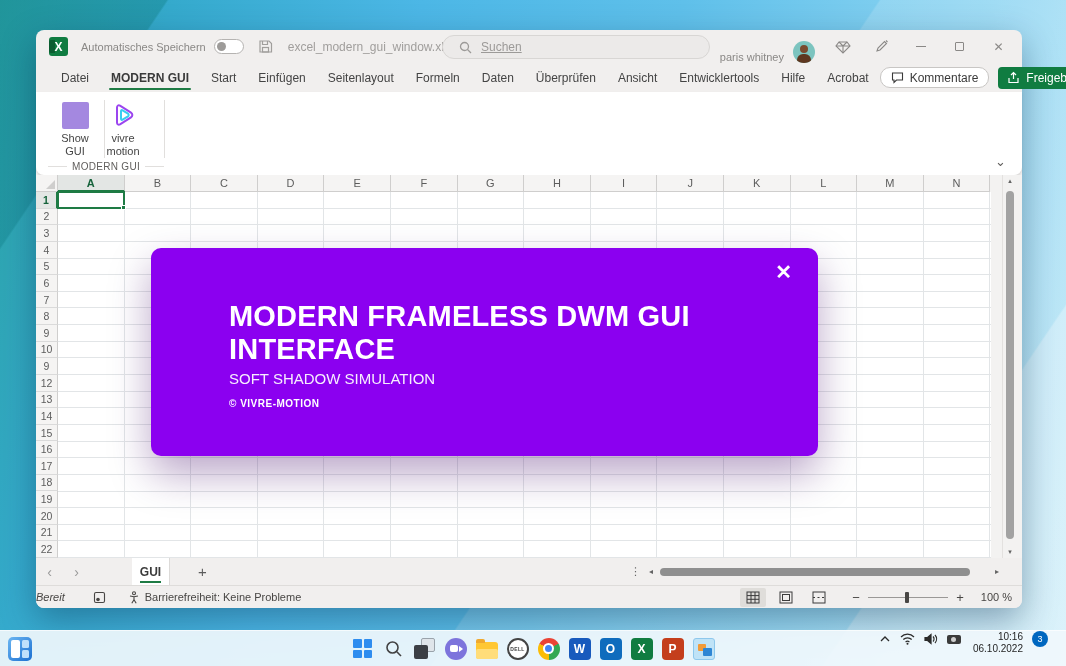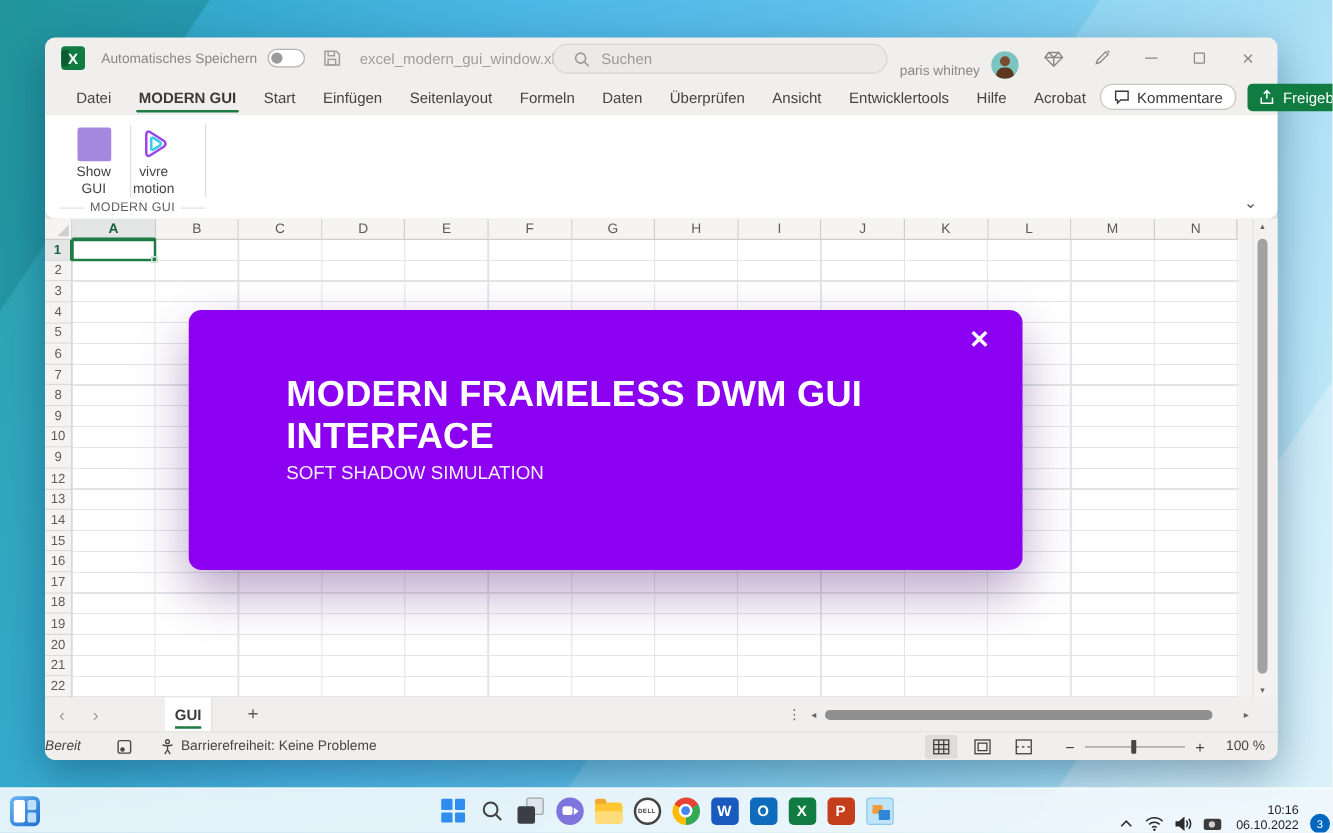--- a/index.html
+++ b/index.html
@@ -28,21 +28,21 @@
   .xl-logo span { position:absolute; inset:0; display:flex; align-items:center; justify-content:center;
     color:#fff; font-size:12px; font-weight:bold; }
   .autosave { margin-left:13px; font-size:11px; color:#8a8886; }
   .toggle { margin-left:8px; width:30px; height:15px; border:1px solid #b5b3b1; border-radius:8px; background:#fff; position:relative; }
   .toggle .knob { position:absolute; left:2px; top:2px; width:9px; height:9px; border-radius:50%; background:#9d9b99; }
   .save-ic { margin-left:14px; }
   .docname { margin-left:15px; font-size:12px; color:#a09e9c; }
   .docname .chev { font-size:9px; margin-left:5px; color:#a09e9c; }
   .searchbox { position:absolute; left:406px; top:5px; width:268px; height:24px; background:#eceae9;
     border:1px solid #d8d6d4; border-radius:12px; display:flex; align-items:center; padding-left:38px;
-    font-size:12px; color:#9c9a98; }
+    font-size:12px; color:#9c9a98;text-decoration:underline; }
   .searchbox svg { position:absolute; left:16px; }
   .tb-right { position:absolute; right:4px; top:0; height:33px; display:flex; align-items:flex-end; }
   .username { font-size:11px; color:#8a8886; margin-right:9px; }
   .avatar { width:22px; height:22px; border-radius:50%; background:#7cc4bf; position:relative; overflow:hidden; margin-right:8px; }
   .avatar .head { position:absolute; left:7px; top:4px; width:8px; height:8px; border-radius:50%; background:#7a4a2e; }
   .avatar .body { position:absolute; left:4px; top:13px; width:14px; height:9px; border-radius:6px 6px 0 0; background:#5e371f; }
   .tb-ctrl { width:39px; height:33px; display:flex; align-items:center; justify-content:center; color:#8a8886; }
   .tb-ctrl.close-btn { font-size:12px; }
   .min-glyph { width:10px; height:1px; background:#8a8886; }
   .max-glyph { width:9px; height:9px; border:1px solid #8a8886; border-radius:1px; }
@@ -160,21 +160,21 @@
   .chrome-ic { width:22px; height:22px; border-radius:50%;
     background:conic-gradient(from -60deg,#EA4335 0 120deg,#34A853 120deg 240deg,#FBBC05 240deg 360deg); position:relative; }
   .chrome-ic::before { content:""; position:absolute; left:5.5px; top:5.5px; width:11px; height:11px; border-radius:50%; background:#fff; }
   .chrome-ic::after { content:""; position:absolute; left:7.5px; top:7.5px; width:7px; height:7px; border-radius:50%; background:#4285F4; }
   .office-sq { width:22px; height:22px; border-radius:4px; color:#fff; font-weight:bold; font-size:12px;
     display:flex; align-items:center; justify-content:center; }
   .word-ic { background:#185ABD; } .outlook-ic { background:#0F6CBD; } .excel-ic { background:#107C41; } .ppt-ic { background:#C43E1C; }
   .app-ic { width:22px; height:22px; border-radius:3px; background:#bfe3f7; border:1px solid #8ec8ec; position:relative; }
   .app-ic::before { content:""; position:absolute; left:4px; top:5px; width:8px; height:7px; background:#f29b38; border-radius:1px; }
   .app-ic::after { content:""; position:absolute; left:9px; top:9px; width:9px; height:8px; background:#2e86d4; border-radius:1px; }
-  .tb-tray { position:absolute; right:2px; top:0; height:36px; display:flex; align-items:flex-end; gap:7px; }
+  .tb-tray { position:absolute; right:18px; top:0; height:36px; display:flex; align-items:flex-start; gap:7px; }
   .tray-ic { display:flex; align-items:center; justify-content:center; width:16px; height:16px; }
   .tray-cam { width:14px; height:9px; background:#3b3b3b; border-radius:2px; position:relative; }
   .tray-cam::before { content:""; position:absolute; left:4px; top:2px; width:5px; height:5px; border-radius:50%; background:#cfcfcf; }
   .clock { text-align:right; font-size:10px; color:#1f1f1f; line-height:12px; margin-left:4px; }
   .badge { width:16px; height:16px; border-radius:50%; background:var(--badge); color:#fff; font-size:9px;
     display:flex; align-items:center; justify-content:center; margin-left:2px; }
 
   svg { display:block; }
 </style>
 </head>
@@ -348,20 +348,21 @@
       <div class="thumb"></div>
       <div class="arr" style="bottom:0;">▾</div>
     </div>
   </div>
 
   <div class="gui-dialog">
     <div class="gui-close">✕</div>
     <div class="gui-body">
       <div class="gui-title">MODERN FRAMELESS DWM GUI INTERFACE</div>
       <div class="gui-sub">SOFT SHADOW SIMULATION</div>
+      <div class="gui-copy">© VIVRE-MOTION</div>
     </div>
   </div>
 
   <div class="sheetbar">
     <span class="nav-arr">‹</span>
     <span class="nav-arr">›</span>
     <div class="sheet-tab">GUI</div>
     <span class="add-sheet">+</span>
     <span class="hs-dots">⋮</span>
     <div class="hscroll">

